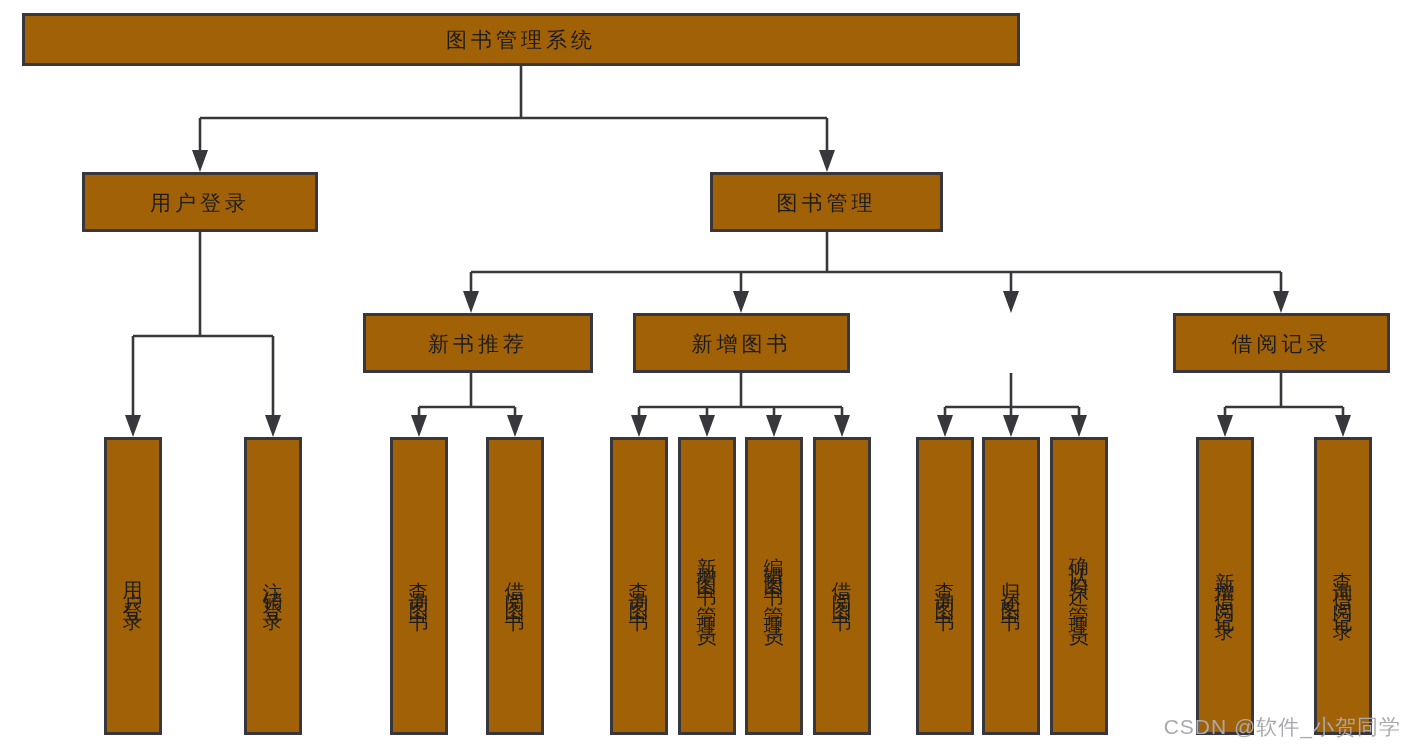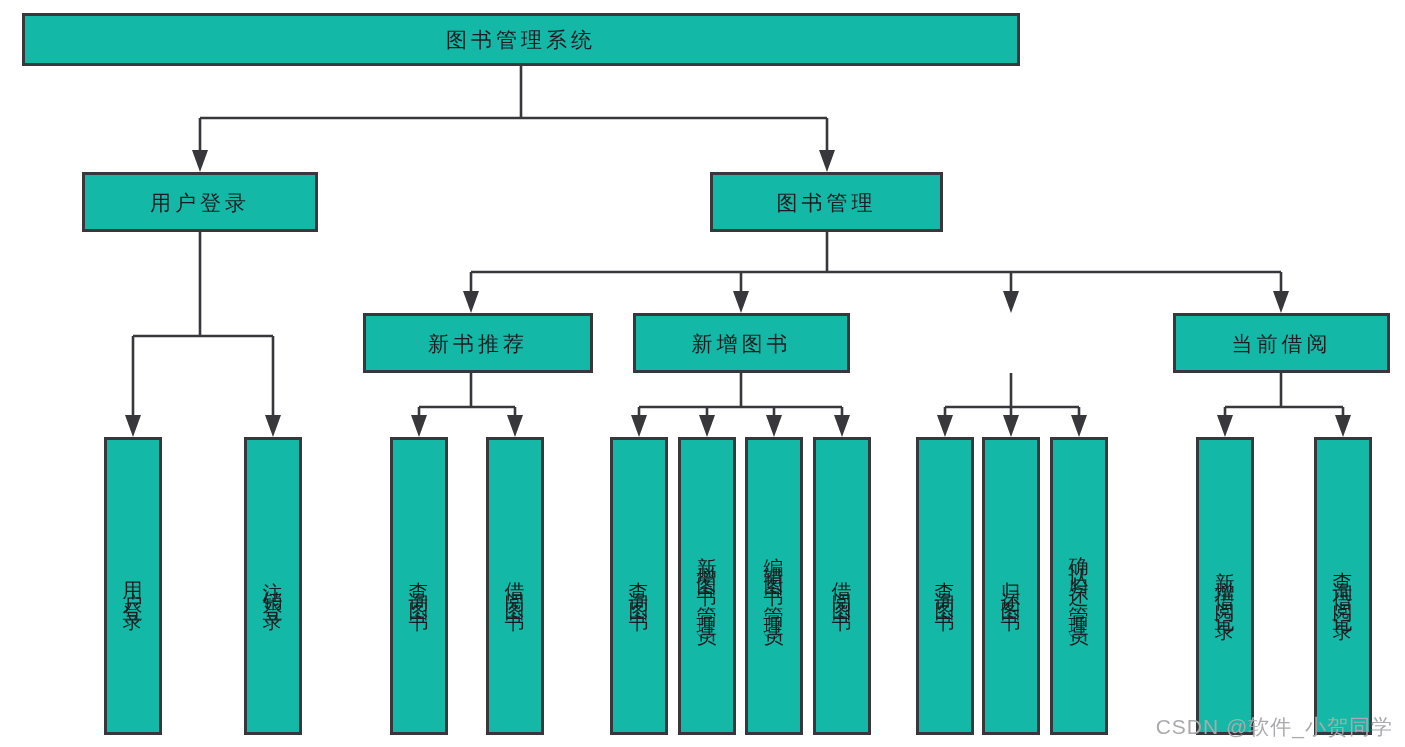--- a/index.html
+++ b/index.html
@@ -14,37 +14,37 @@
     width:1405px;height:747px;
     background:var(--bg);
     font-family:"Liberation Sans","DejaVu Sans",sans-serif;
     overflow:hidden;
   }
   .connectors{position:absolute;left:0;top:0;z-index:1;}
   .connectors line{stroke:var(--line);stroke-width:2.6;}
   .connectors polygon{fill:var(--line);stroke:none;}
   .box{
     position:absolute;z-index:2;
-    background:#14b8a6;
+    background:#a16207;
     border:3px solid var(--line);
     box-sizing:border-box;
     display:flex;align-items:center;justify-content:center;
     color:var(--text);
   }
   .box .lbl{
     font-size:21px;letter-spacing:4px;white-space:nowrap;line-height:1;
   }
   .box .vlbl{
     writing-mode:vertical-rl;
     font-size:20px;letter-spacing:10px;line-height:1;
     white-space:nowrap;
   }
   .watermark{
     position:absolute;z-index:3;
-    right:12px;bottom:6px;
+    right:4px;bottom:6px;
     font-size:21px;letter-spacing:1px;
     color:var(--wm);
   }
 </style>
 </head>
 <body>
 
 <div class="canvas">
 
   <svg class="connectors" width="1405" height="747">
@@ -134,21 +134,21 @@
     <span class="lbl">图书管理</span>
   </div>
 
   <div class="box" style="left:363px;top:313px;width:230px;height:60px">
     <span class="lbl">新书推荐</span>
   </div>
   <div class="box" style="left:633px;top:313px;width:217px;height:60px">
     <span class="lbl">新增图书</span>
   </div>
   <div class="box" style="left:1173px;top:313px;width:217px;height:60px">
-    <span class="lbl">当前借阅</span>
+    <span class="lbl">借阅记录</span>
   </div>
 
   <div class="box" style="left:104px;top:437px;width:58px;height:298px">
     <span class="vlbl">用户登录</span>
   </div>
   <div class="box" style="left:244px;top:437px;width:58px;height:298px">
     <span class="vlbl">注销登录</span>
   </div>
 
   <div class="box" style="left:390px;top:437px;width:58px;height:298px">

